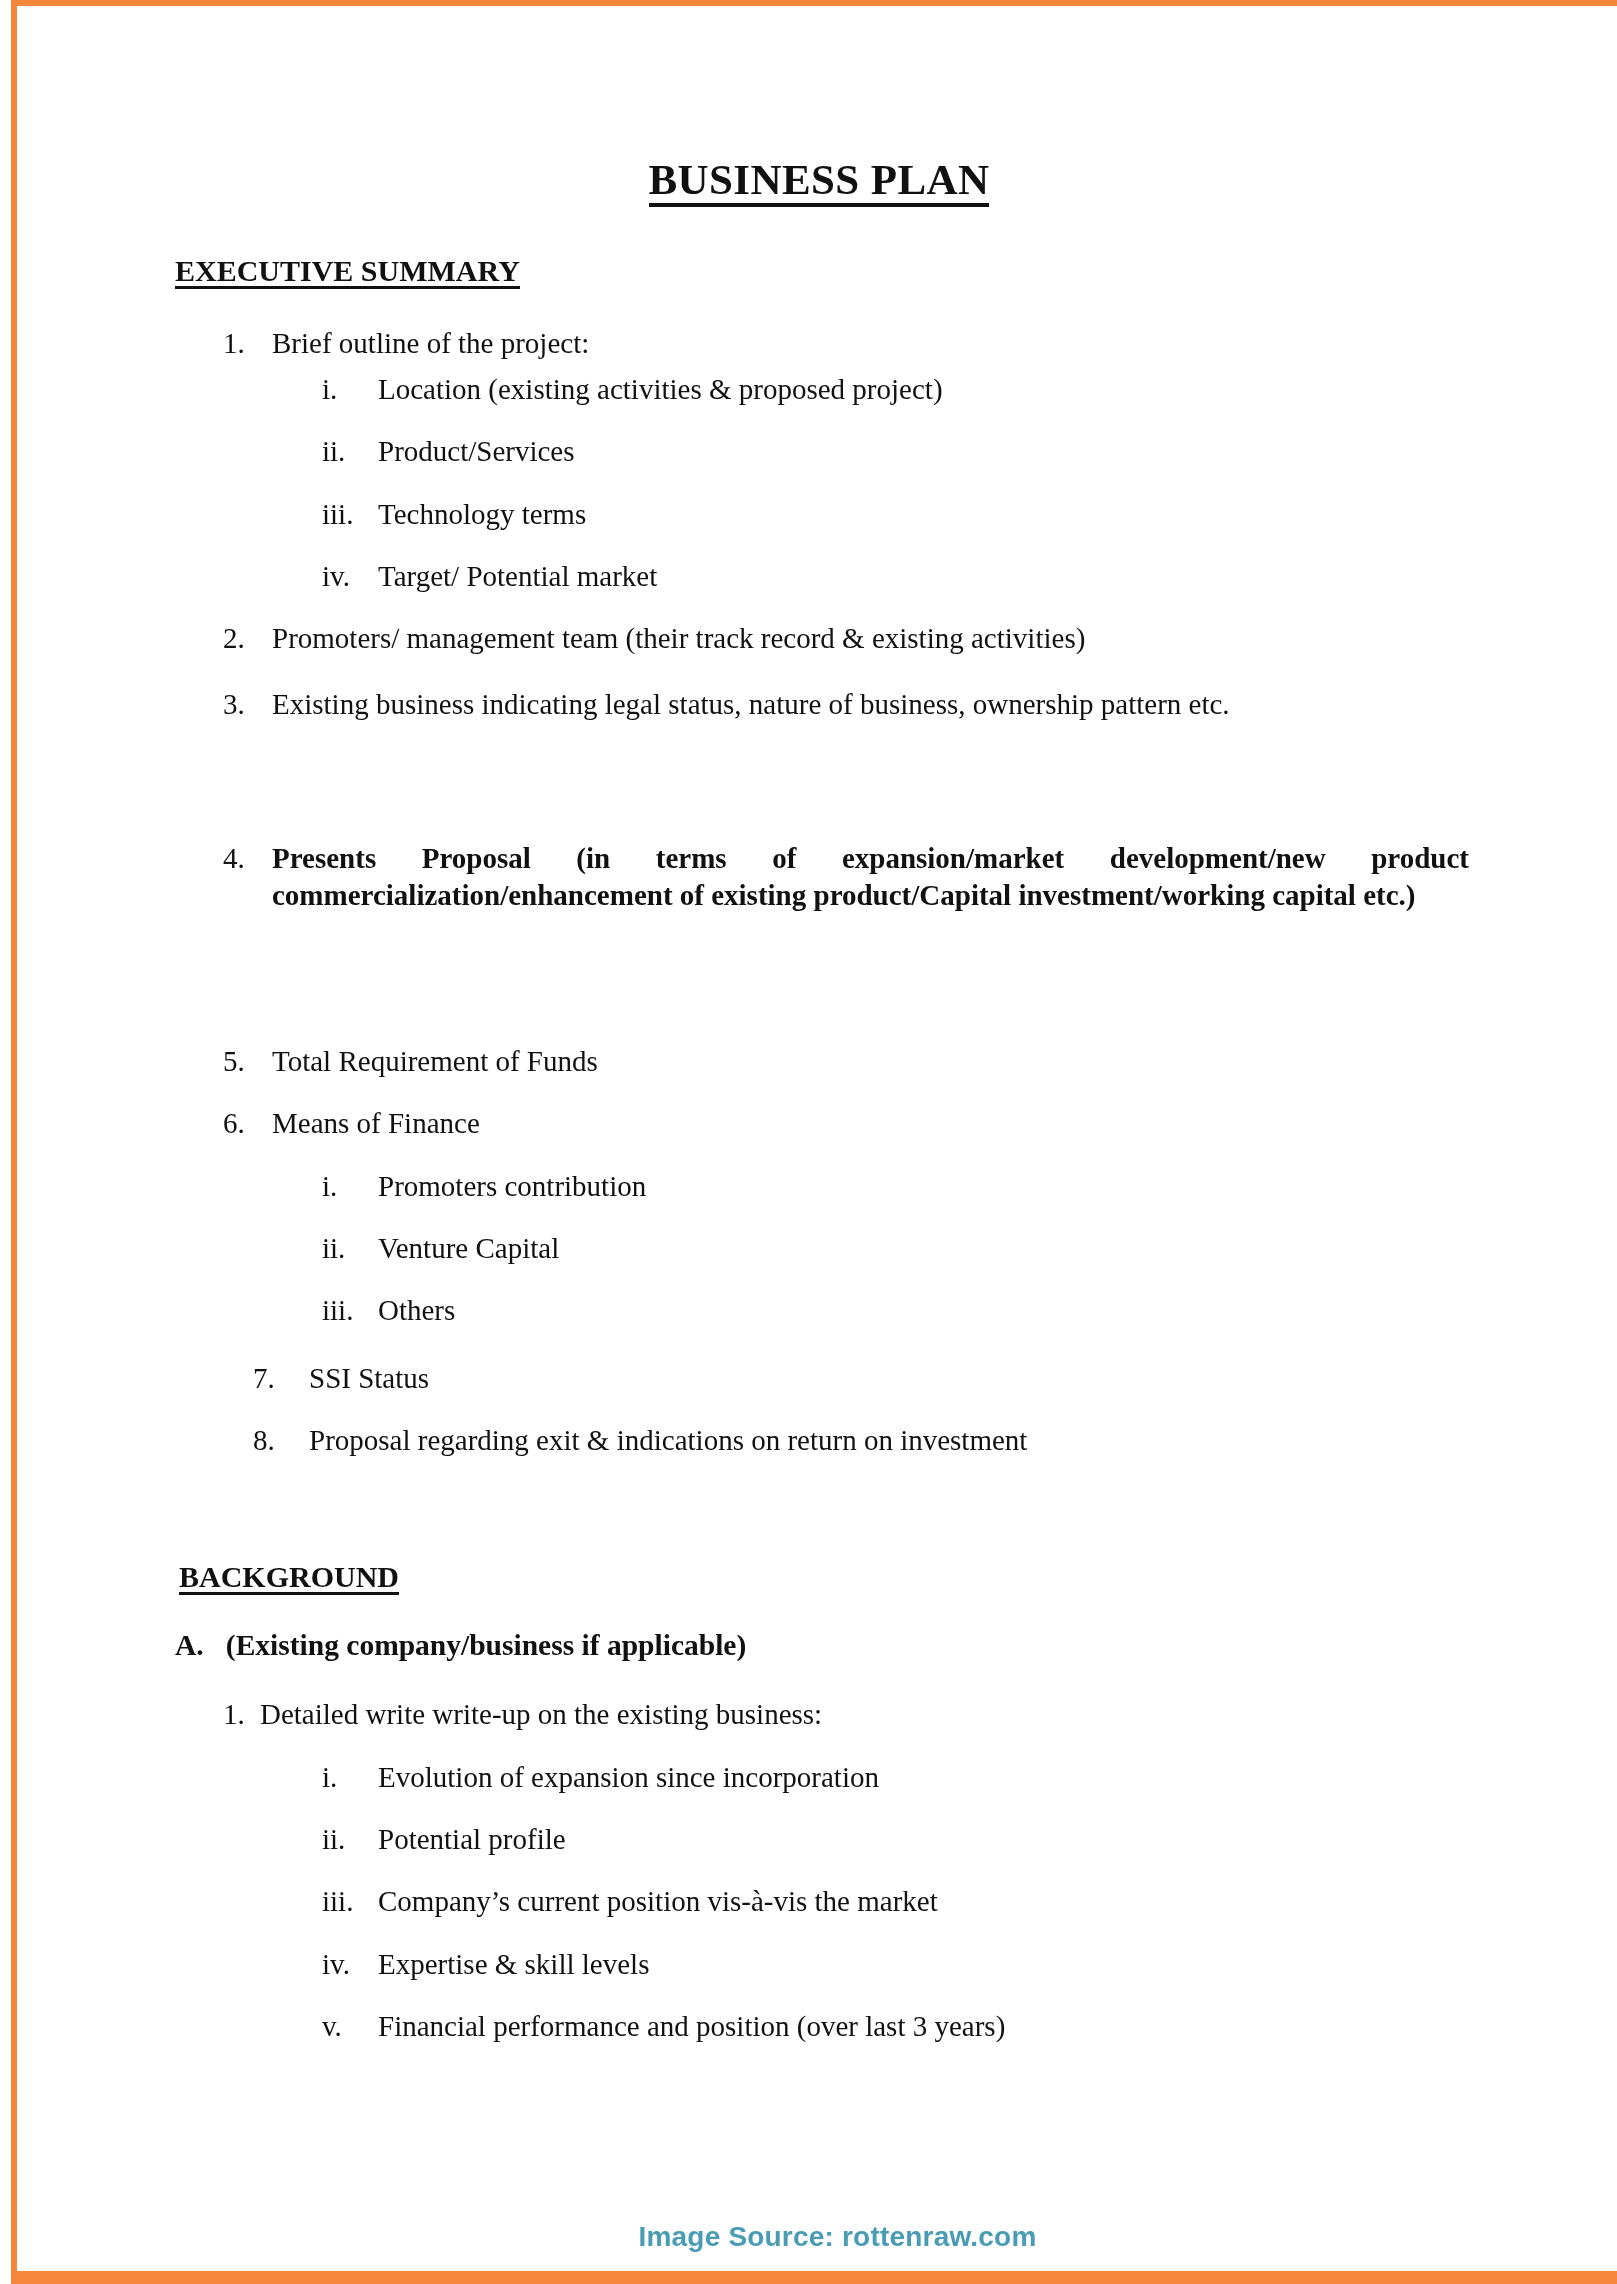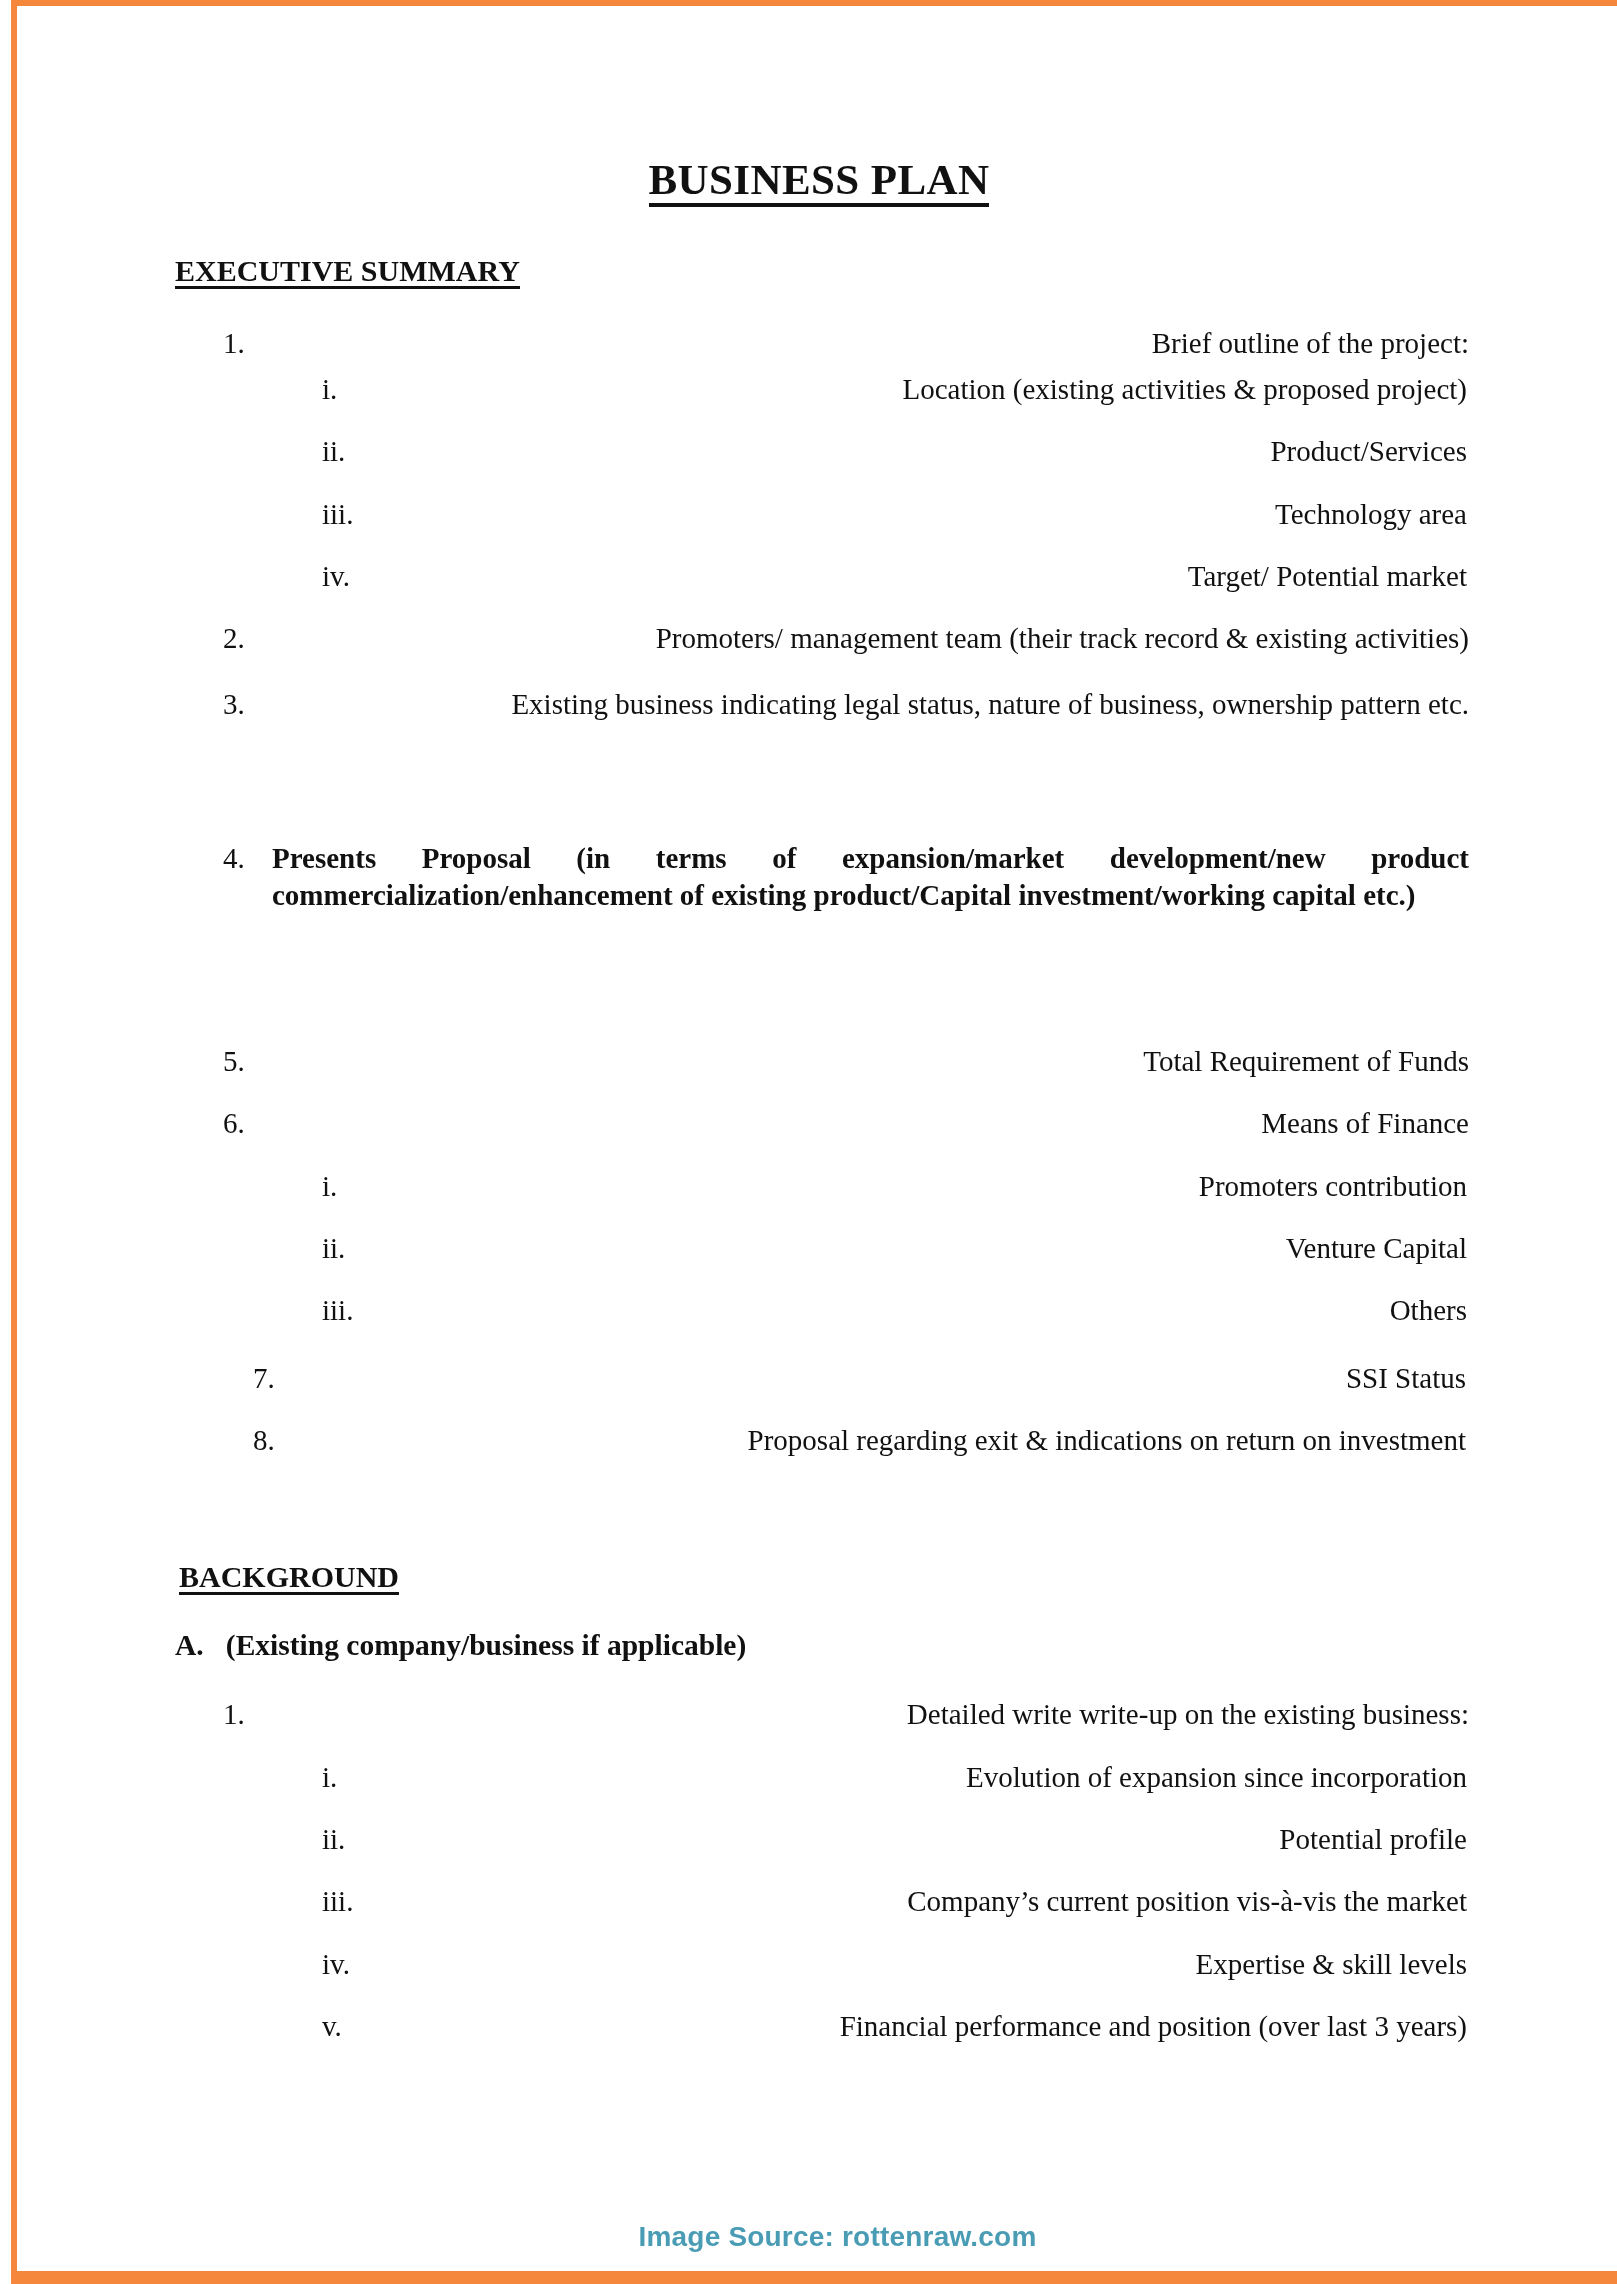--- a/index.html
+++ b/index.html
@@ -90,21 +90,20 @@
     display: flex;
     align-items: flex-start;
   }
   .marker {
     flex: 0 0 auto;
     text-align: left;
     white-space: pre;
   }
   .body {
     flex: 1 1 auto;
-    text-align: right;
   }
 
   
   .lvl1 { left: 206px; width: 1246px; }
   .lvl1 .marker { width: 49px; }
 
   
   .lvl1b { left: 236px; width: 1213px; }
   .lvl1b .marker { width: 56px; }
 
@@ -181,21 +180,21 @@
       <span class="body">Location (existing activities &amp; proposed project)</span>
     </div>
 
     <div class="olist lvl2 row" id="sub2">
       <span class="marker">ii.</span>
       <span class="body">Product/Services</span>
     </div>
 
     <div class="olist lvl2 row" id="sub3">
       <span class="marker">iii.</span>
-      <span class="body">Technology area</span>
+      <span class="body">Technology terms</span>
     </div>
 
     <div class="olist lvl2 row" id="sub4">
       <span class="marker">iv.</span>
       <span class="body">Target/ Potential  market</span>
     </div>
 
     <div class="olist lvl1 row" id="it2">
       <span class="marker">2.</span>
       <span class="body">Promoters/ management team (their track record &amp; existing activities)</span>

